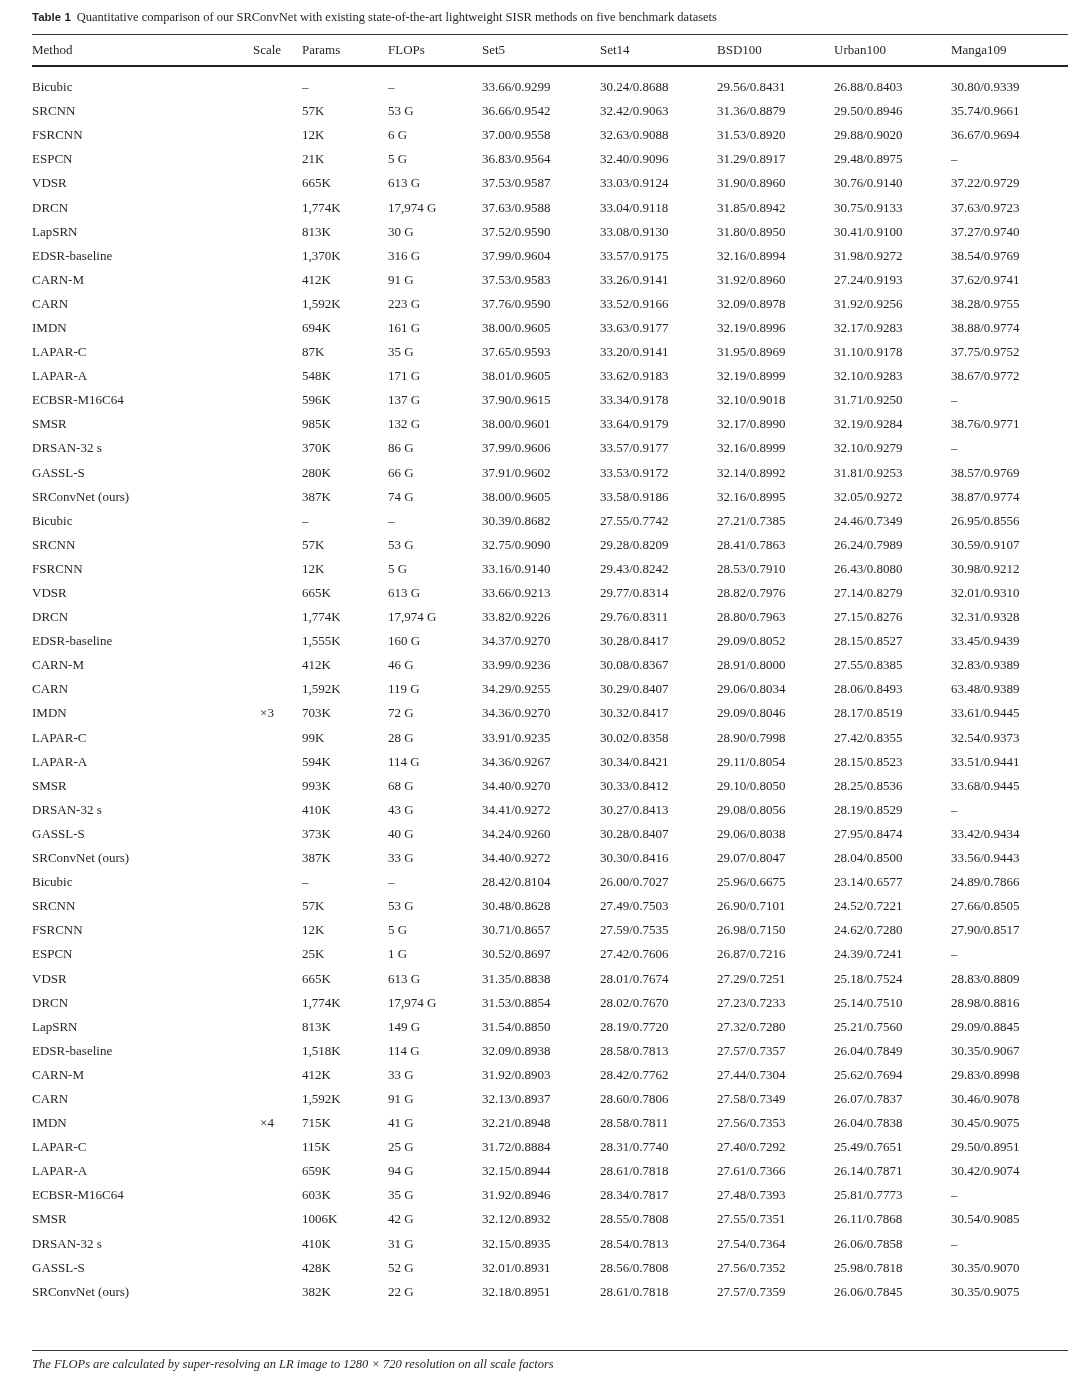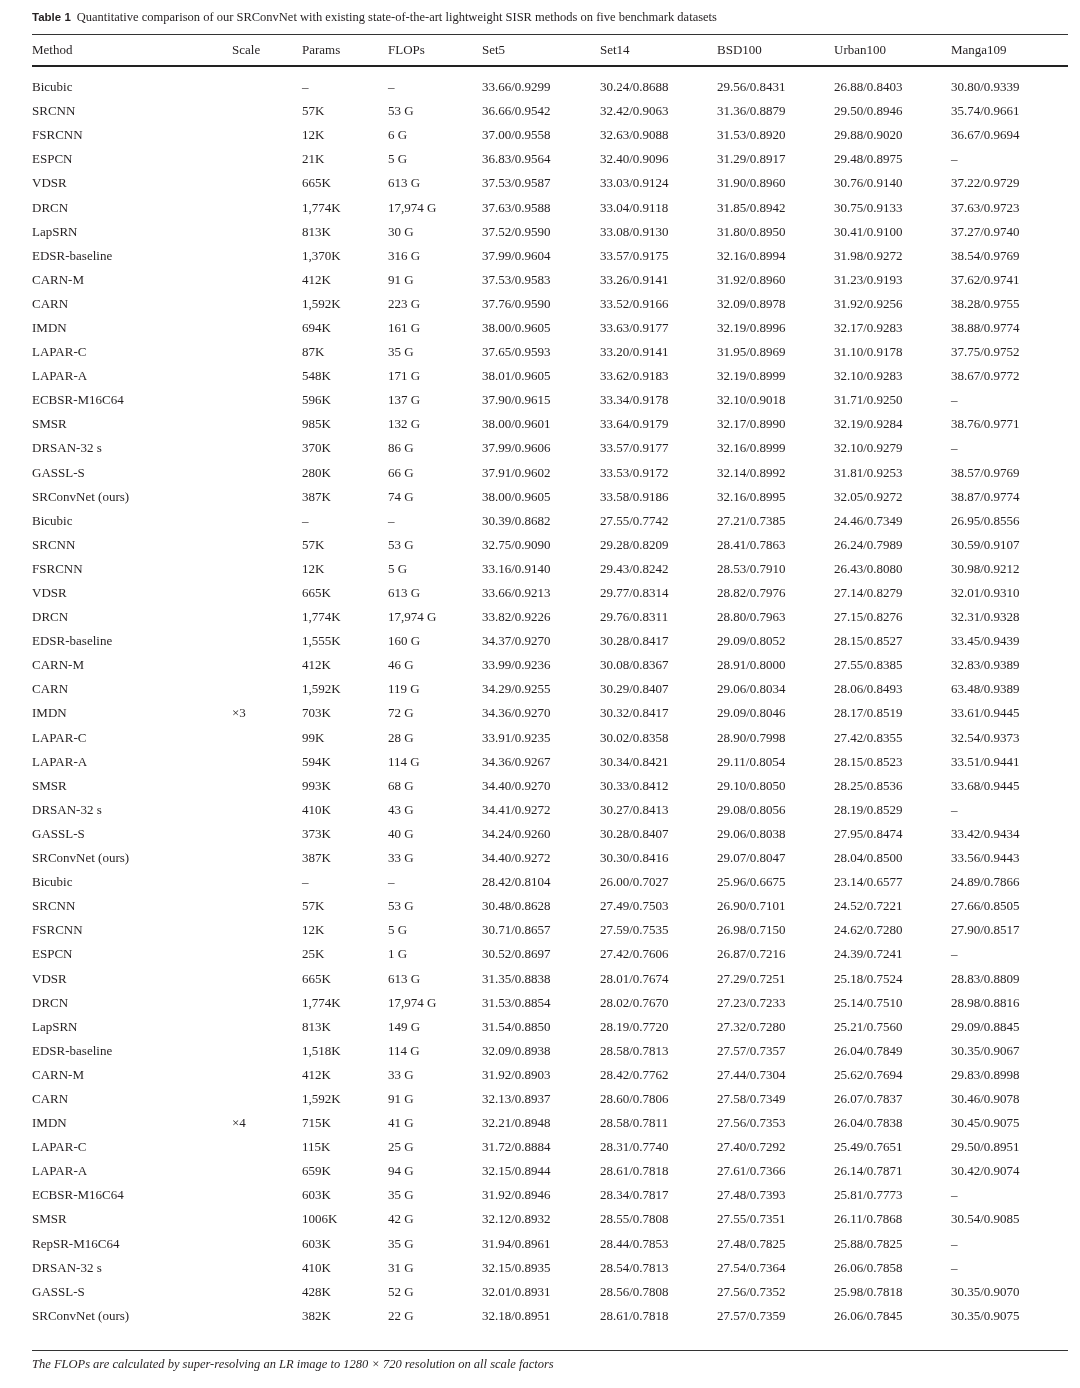--- a/index.html
+++ b/index.html
@@ -78,21 +78,21 @@
     tbody tr:first-child td { padding-top: 0; }
     col.c-method { width: 196px; }
     col.c-scale { width: 74px; }
     col.c-params { width: 86px; }
     col.c-flops { width: 94px; }
     col.c-set5 { width: 118px; }
     col.c-set14 { width: 117px; }
     col.c-bsd { width: 117px; }
     col.c-urban { width: 117px; }
     col.c-manga { width: 117px; }
-    .scale-cell { padding-left: 4px !important; }
+    .scale-cell { padding-left: 4px !important; text-align: center; }
     .footnote {
       position: absolute;
       left: 32px;
       top: 1357px;
       font-size: 12.5px;
       white-space: nowrap;
       font-style: italic;
     }
     .spacer-row td { height: 10px; }
   </style>
@@ -224,21 +224,21 @@
         <td>38.54/0.9769</td>
       </tr>
       <tr>
         <td>CARN-M</td>
         <td class="scale-cell"></td>
         <td>412K</td>
         <td>91 G</td>
         <td>37.53/0.9583</td>
         <td>33.26/0.9141</td>
         <td>31.92/0.8960</td>
-        <td>31.23/0.9193</td>
+        <td>27.24/0.9193</td>
         <td>37.62/0.9741</td>
       </tr>
       <tr>
         <td>CARN</td>
         <td class="scale-cell"></td>
         <td>1,592K</td>
         <td>223 G</td>
         <td>37.76/0.9590</td>
         <td>33.52/0.9166</td>
         <td>32.09/0.8978</td>
@@ -657,31 +657,20 @@
         <td class="scale-cell"></td>
         <td>1006K</td>
         <td>42 G</td>
         <td>32.12/0.8932</td>
         <td>28.55/0.7808</td>
         <td>27.55/0.7351</td>
         <td>26.11/0.7868</td>
         <td>30.54/0.9085</td>
       </tr>
       <tr>
-        <td>RepSR-M16C64</td>
-        <td class="scale-cell"></td>
-        <td>603K</td>
-        <td>35 G</td>
-        <td>31.94/0.8961</td>
-        <td>28.44/0.7853</td>
-        <td>27.48/0.7825</td>
-        <td>25.88/0.7825</td>
-        <td>–</td>
-      </tr>
-      <tr>
         <td>DRSAN-32 s</td>
         <td class="scale-cell"></td>
         <td>410K</td>
         <td>31 G</td>
         <td>32.15/0.8935</td>
         <td>28.54/0.7813</td>
         <td>27.54/0.7364</td>
         <td>26.06/0.7858</td>
         <td>–</td>
       </tr>

